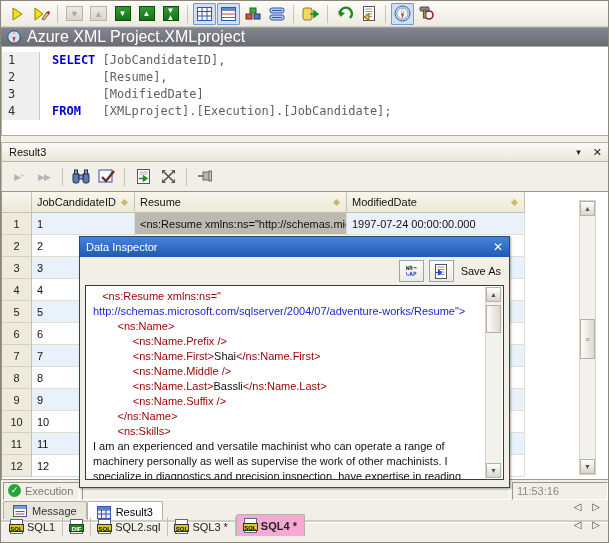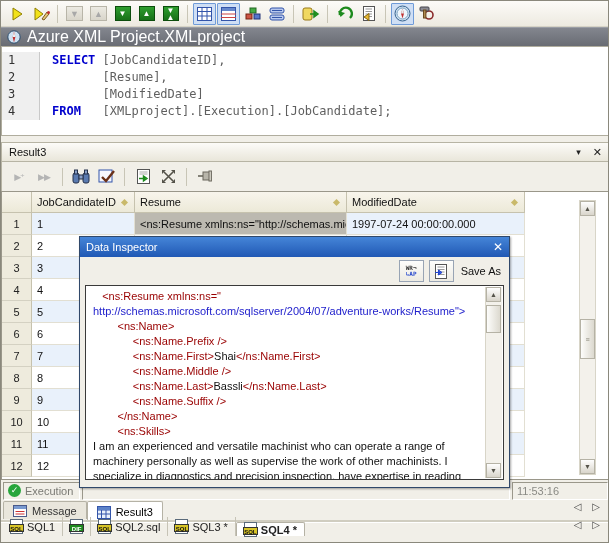--- a/index.html
+++ b/index.html
@@ -91,22 +91,22 @@
   .rtab { display:flex; align-items:center; gap:5px; height:18px; padding:0 9px;
     background:#e9e6dc; border:1px solid #b5b2a5; border-bottom:none; border-radius:2px 2px 0 0; color:#333; }
   .rtab.active { background:#fff; height:21px; color:#000; }
   .pager { margin-left:auto; color:#4a4a4a; font-size:10px; letter-spacing:4px; padding:0 4px 4px 0; }
 
   
   .file-tabs { position:absolute; left:0; top:521px; width:609px; height:22px; background:#f1efe8;
     border-top:1px solid #fff; box-shadow:0 -2px 0 #d0cdc0; display:flex; align-items:flex-end; padding:8px 2px; }
   .ftab { display:flex; align-items:center; gap:4px; height:19px; padding:0 7px; color:#222;
     border-right:1px solid #c6c3b6; }
-  .ftab.active { background:#ffffff; border:1px solid #b5b2a5; border-bottom:none; border-radius:2px 2px 0 0;
-    font-weight:bold; height:14px; }
+  .ftab.active { background:#f9a8d4; border:1px solid #b5b2a5; border-bottom:none; border-radius:2px 2px 0 0;
+    font-weight:bold; height:22px; }
 
   
   .doc-ico { position:relative; width:13px; height:15px; background:#fff; border:1px solid #5a6a7a; flex:none; }
   .doc-badge { position:absolute; left:-2px; bottom:1px; right:-2px; height:8px; font-size:6px; font-weight:bold;
     text-align:center; line-height:8px; border:1px solid #333; }
   .badge-sql { background:#d8c528; color:#111; }
   .badge-dif { background:#1e8a1e; color:#fff; }
 
   
   .inspector { position:absolute; left:78px; top:235px; width:431px; height:252px; background:#f1efe8;

